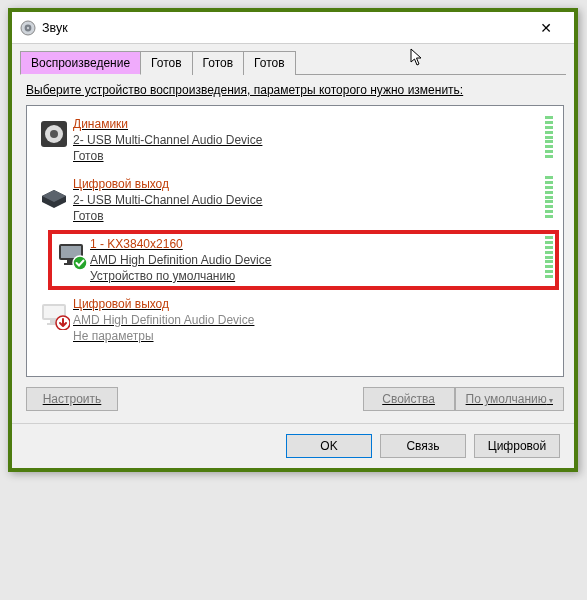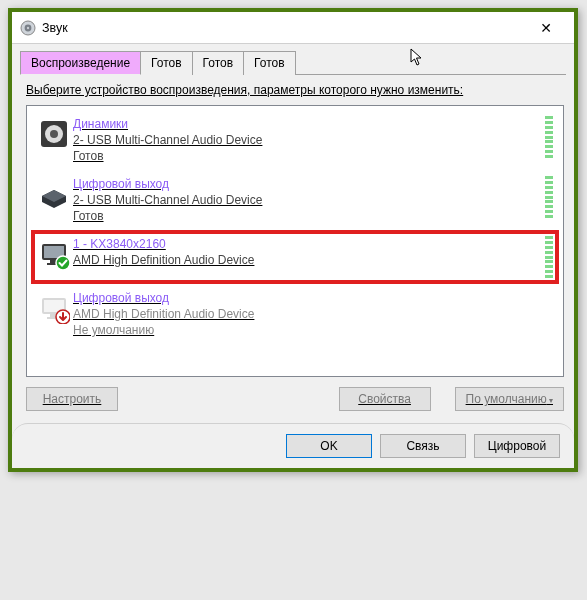--- a/index.html
+++ b/index.html
@@ -89,56 +89,57 @@
   }
   .device {
     display: flex;
     align-items: flex-start;
     padding: 6px 4px;
     position: relative;
   }
   .device.highlighted {
     border: 4px solid #e02020;
     padding: 2px 0px;
+    margin-left: 17px;
   }
   .dev-icon {
     width: 38px;
     display: flex;
     justify-content: center;
     padding-top: 2px;
     position: relative;
   }
   .dev-text {
     flex: 1;
     line-height: 16px;
     color: #444;
     font-size: 12px;
   }
   .dev-name {
-    color: #8b5cf6;
+    color: #c2410c;
   }
   .device.disabled .dev-text { color: #888; }
   .meter {
     width: 8px;
     height: 42px;
     margin-left: 6px;
     margin-right: 2px;
     display: flex;
     flex-direction: column;
     justify-content: space-between;
   }
   .meter .bar {
     height: 3px;
     background: #7fd98a;
   }
   .device.disabled .meter { opacity: 0; }
   .low-buttons {
     display: flex;
     padding: 10px 0 4px 0;
-    gap: 24px;
+    gap: 0;
   }
   .low-buttons .spacer { flex: 1; }
   .btn {
     min-width: 92px;
     height: 24px;
     background: #e1e1e1;
     border: 1px solid #adadad;
     font-size: 12px;
     font-family: inherit;
     padding: 0 10px;
@@ -146,21 +147,20 @@
     cursor: default;
   }
   .btn.combo::after { content: " ▾"; font-size: 8px; }
   .dlg-buttons {
     border-top: 1px solid #d0d0d0;
     padding: 10px 14px;
     display: flex;
     justify-content: flex-end;
     gap: 8px;
     background: #f0f0f0;
-    border-radius: 16px;
   }
   .dlg-buttons .btn {
     min-width: 86px;
     color: #000;
   }
   .dlg-buttons .btn.default {
     border: 1px solid #0078d7;
   }
   .cursor {
     position: absolute;
@@ -261,20 +261,21 @@
               <rect x="9" y="25" width="14" height="2" fill="#3a3a3a"></rect>
               <g transform="translate(18,18)">
                 <circle cx="7" cy="7" r="7" fill="#25a52a" stroke="#fff" stroke-width="1.5"></circle>
                 <path d="M3.5 7 L6 9.5 L10.5 4.5" stroke="#fff" stroke-width="2" fill="none" stroke-linecap="round"></path>
               </g>
             </svg>
           </div>
           <div class="dev-text">
             <div class="dev-name">1 - KX3840x2160</div>
             <div>AMD High Definition Audio Device</div>
+            <div>Устройство по умолчанию</div>
           </div>
           <div class="meter">
             <div class="bar"></div>
             <div class="bar"></div>
             <div class="bar"></div>
             <div class="bar"></div>
             <div class="bar"></div>
             <div class="bar"></div>
             <div class="bar"></div>
             <div class="bar"></div>
@@ -290,21 +291,21 @@
               <rect x="9" y="25" width="14" height="2" fill="#d8d8d8"></rect>
               <g transform="translate(18,18)">
                 <circle cx="7" cy="7" r="7" fill="#fff" stroke="#c02020" stroke-width="1.5"></circle>
                 <path d="M7 3 L7 9 M4 7 L7 10 L10 7" stroke="#c02020" stroke-width="2" fill="none" stroke-linecap="round" stroke-linejoin="round"></path>
               </g>
             </svg>
           </div>
           <div class="dev-text">
             <div class="dev-name">Цифровой выход</div>
             <div>AMD High Definition Audio Device</div>
-            <div>Не умолчанию</div>
+            <div>Не параметры</div>
           </div>
           <div class="meter">
             <div class="bar"></div>
             <div class="bar"></div>
             <div class="bar"></div>
             <div class="bar"></div>
             <div class="bar"></div>
             <div class="bar"></div>
             <div class="bar"></div>
             <div class="bar"></div>

